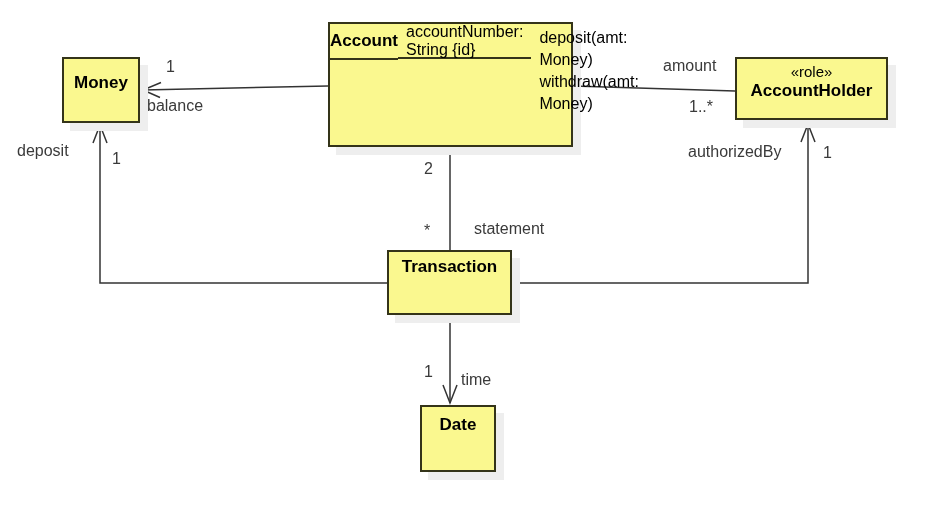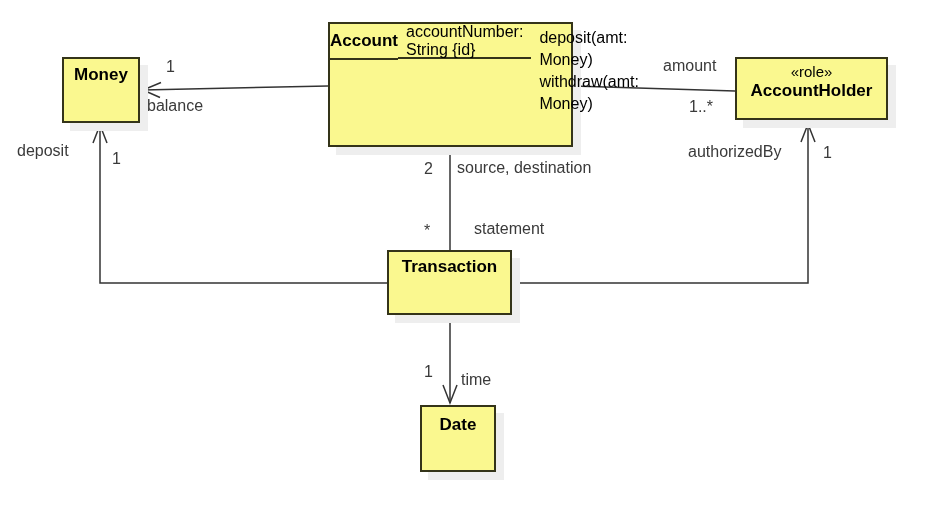--- a/index.html
+++ b/index.html
@@ -28,21 +28,21 @@
     border-bottom:2px solid var(--box-border,#343419);
     display:flex;align-items:center;justify-content:center;
   }
   .cmp-attrs{
     height:35px;flex:0 0 35px;box-sizing:border-box;
     border-bottom:2px solid var(--box-border,#343419);
     display:flex;align-items:center;padding:0 8px;font-size:16px;justify-content:center;
   }
   .cmp-ops{flex:1;padding:3px 12px 0 8px;font-size:16px;line-height:22px;}
   
-  .box-money{left:62px;top:57px;width:78px;height:66px;text-align:center;padding-top:6px;}
+  .box-money{left:62px;top:57px;width:78px;height:66px;text-align:center;padding-top:14px;}
   .box-accountholder{left:735px;top:57px;width:153px;height:63px;text-align:center;padding-top:3px;}
   .box-transaction{left:387px;top:250px;width:125px;height:65px;text-align:center;padding-top:5px;}
   .box-date{left:412px;top:405px;width:76px;height:67px;text-align:center;padding-top:8px;margin-left:8px;}
   
   .lbl{
     position:absolute;font-size:16px;line-height:19px;
     color:var(--label-text,#3a3a3a);white-space:nowrap;
   }
   .lbl-role-holders{left:663px;top:56px;}
   .lbl-mult-holders{left:689px;top:97px;}
@@ -119,21 +119,20 @@
     <span class="class-name">Date</span>
   </div>
 
   <span class="lbl lbl-mult-balance">1</span>
   <span class="lbl lbl-role-balance">balance</span>
 
   <span class="lbl lbl-role-holders">amount</span>
   <span class="lbl lbl-mult-holders">1..*</span>
 
   <span class="lbl lbl-mult-source">2</span>
-  <span class="lbl lbl-role-source">source, destination</span>
   <span class="lbl lbl-mult-statement">*</span>
   <span class="lbl lbl-role-statement">statement</span>
 
   <span class="lbl lbl-role-amount">deposit</span>
   <span class="lbl lbl-mult-amount">1</span>
 
   <span class="lbl lbl-role-authorizedby">authorizedBy</span>
   <span class="lbl lbl-mult-authorizedby">1</span>
 
   <span class="lbl lbl-mult-time">1</span>

